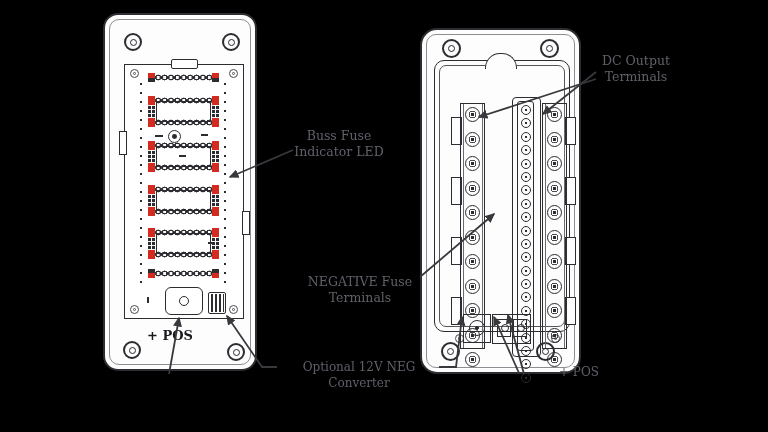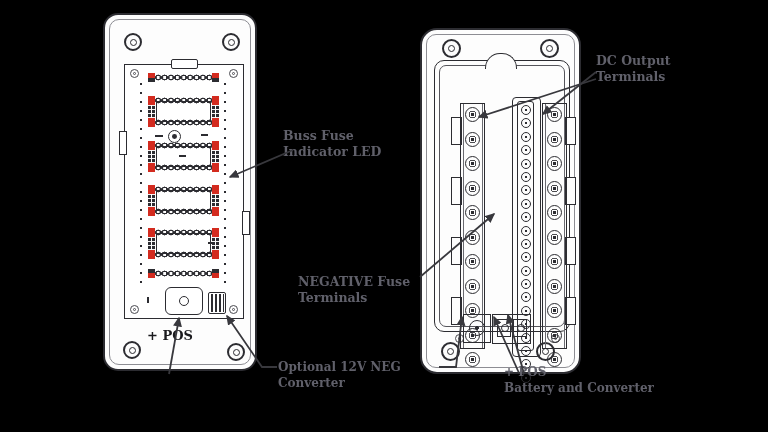--- a/index.html
+++ b/index.html
@@ -58,21 +58,21 @@
         display:flex;flex-direction:column;align-items:center;gap:3.4px;padding-top:3px;box-sizing:border-box;}
   .bus-dot{width:8px;height:8px;flex:0 0 8px;border:1.3px solid #2c2c31;border-radius:50%;
         background:radial-gradient(circle,#2c2c31 0 1.2px,transparent 1.3px);}
   .neg-plate{position:absolute;left:28px;top:253px;width:26px;height:27px;border:1.2px solid #2c2c31;}
   .neg-circle{position:absolute;left:34px;top:259px;width:14px;height:14px;border:1.5px solid #2c2c31;border-radius:50%;
         background:radial-gradient(circle,#2c2c31 0 2px,transparent 2.1px);}
   .pos-box{position:absolute;left:57px;top:253px;width:37px;height:28px;border:1.5px solid #2c2c31;}
   .pos-sq{position:absolute;top:4px;width:12px;height:16px;border:1.5px solid #2c2c31;}
   .pos-sq::after{content:"";position:absolute;left:2.5px;top:4px;width:6px;height:6px;border:1.2px solid #2c2c31;border-radius:50%;}
   
-  .lbl{position:absolute;color:#60606a;font-weight:bold;font-size:12.5px;line-height:15.5px;}
+  .lbl{position:absolute;color:#60606a;font-weight:normal;font-size:12.5px;line-height:15.5px;text-align:center;}
   .lbl-dark{position:absolute;color:#1a1a1e;font-weight:bold;font-size:13px;}
   svg.overlay{position:absolute;left:0;top:0;z-index:5;pointer-events:none;}
 </style>
 </head>
 <body>
 
 <div id="stage">
 
   <div class="panel" style="left:103px;top:13px;width:150px;height:354px;">
     <div class="inner-offset"></div>
@@ -295,18 +295,17 @@
 
   <div class="lbl" style="left:298px;top:274px;width:124px;">
     <div>NEGATIVE Fuse</div>
     <div>Terminals</div>
   </div>
 
   <div class="lbl" style="left:278px;top:360px;width:162px;font-size:12px;">Optional 12V NEG Converter</div>
 
   <div class="lbl" style="left:504px;top:364px;width:150px;font-size:12px;line-height:16px;">
     <div>+ POS</div>
-    <div>Battery and Converter</div>
   </div>
 
   <div class="lbl-dark" style="left:147px;top:328px;">+ POS</div>
 
 </div>
 
 </body></html>

